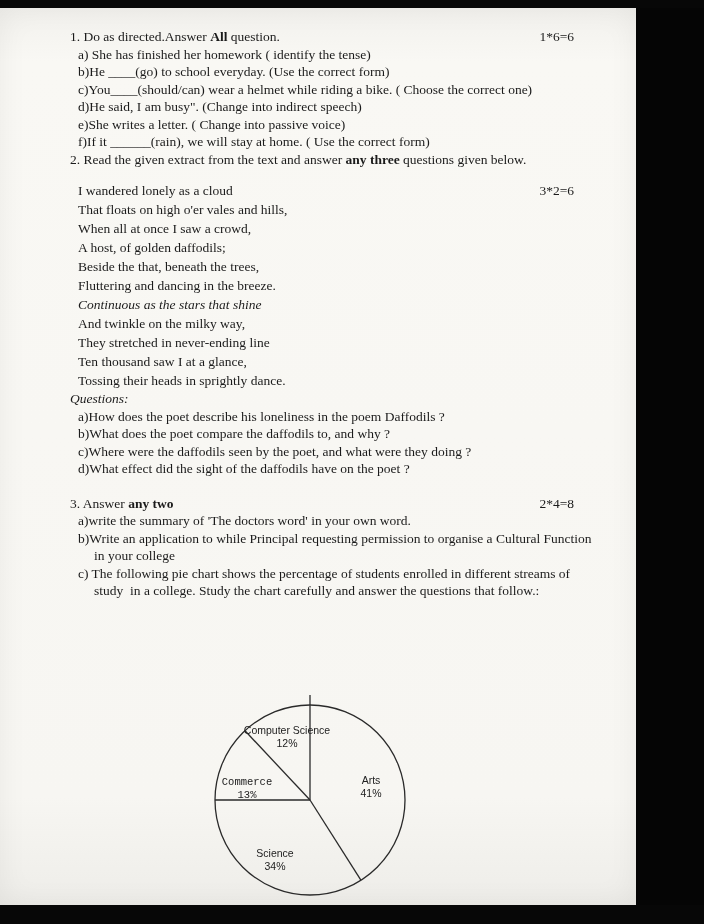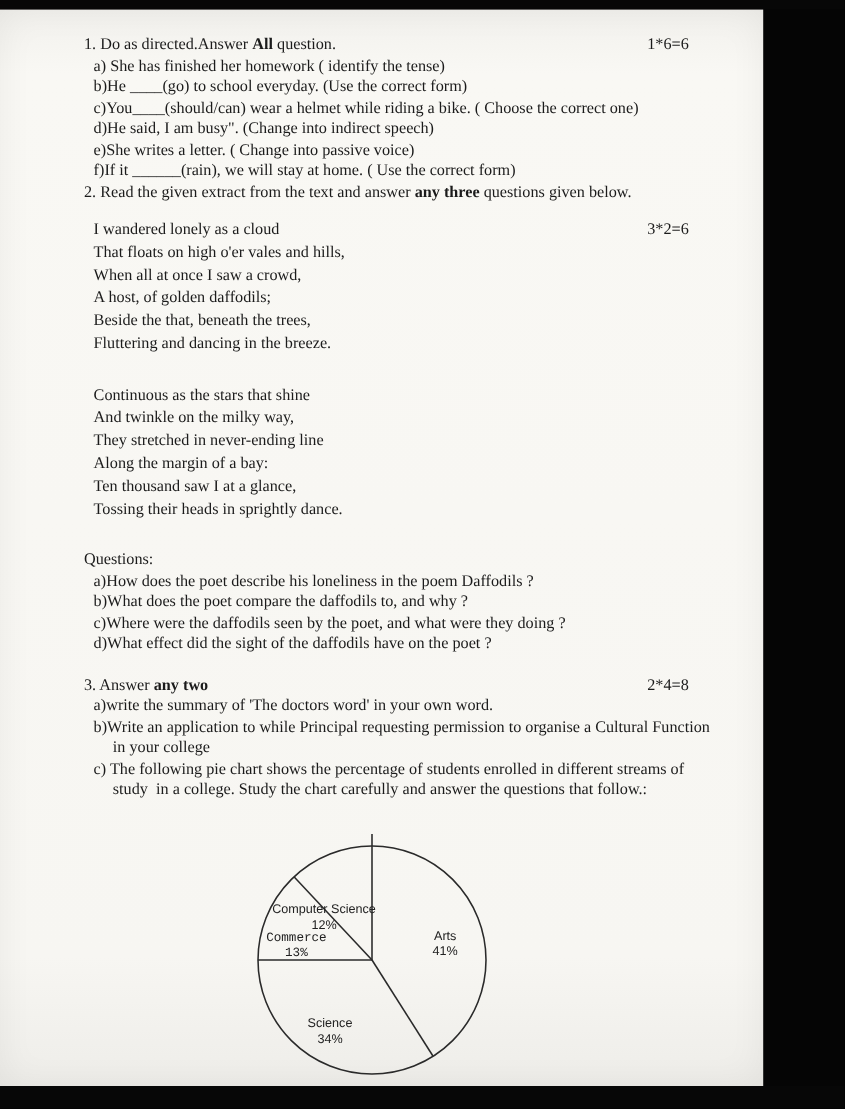--- a/index.html
+++ b/index.html
@@ -11,21 +11,21 @@
   .paper{position:absolute;top:8px;left:0;width:636px;height:897px;overflow:hidden;
          background:linear-gradient(180deg,#f2f1ed 0%,#f9f8f4 6%,#f7f6f2 88%,#eeede9 100%);
          box-shadow:inset 0 0 30px rgba(0,0,0,0.06);
          padding-top:20px;box-sizing:border-box;}
   .line{font-size:13.5px;line-height:17.5px;white-space:pre;}
   .poem{line-height:19px;}
   .flexrow{display:flex;justify-content:space-between;align-items:baseline;}
   .ml70{margin-left:70px;} .ml78{margin-left:78px;} .ml94{margin-left:94px;}
   .marks{margin-right:62px;font-size:13.5px;}
   b{font-weight:bold;}
-  .mt-q2{margin-top:0;} .mt-stanza{margin-top:13px;} .mt-gap{margin-top:24px;}
+  .mt-q2{margin-top:0;} .mt-stanza{margin-top:13px;} .mt-gap{margin-top:0;font-style:italic;}
   .mt-q3{margin-top:17px;}
   .chart{position:absolute;left:150px;top:642px;width:320px;height:255px;}
   .chart svg{position:absolute;left:0;top:0;}
   .plabel{position:absolute;transform:translate(-50%,0);text-align:center;
           font-family:"Liberation Sans",sans-serif;font-size:10.5px;line-height:12.5px;color:#222;}
 </style>
 </head>
 <body>
 
 <div class="screen">
@@ -52,21 +52,20 @@
     </div>
     <div class="line poem ml78">That floats on high o'er vales and hills,</div>
     <div class="line poem ml78">When all at once I saw a crowd,</div>
     <div class="line poem ml78">A host, of golden daffodils;</div>
     <div class="line poem ml78">Beside the that, beneath the trees,</div>
     <div class="line poem ml78">Fluttering and dancing in the breeze.</div>
 
     <div class="line poem ml78 mt-gap">Continuous as the stars that shine</div>
     <div class="line poem ml78">And twinkle on the milky way,</div>
     <div class="line poem ml78">They stretched in never-ending line</div>
-    <div class="line poem ml78">Along the margin of a bay:</div>
     <div class="line poem ml78">Ten thousand saw I at a glance,</div>
     <div class="line poem ml78">Tossing their heads in sprightly dance.</div>
 
     <div class="line ml70 mt-gap">Questions:</div>
     <div class="line ml78">a)How does the poet describe his loneliness in the poem Daffodils ?</div>
     <div class="line ml78">b)What does the poet compare the daffodils to, and why ?</div>
     <div class="line ml78">c)Where were the daffodils seen by the poet, and what were they doing ?</div>
     <div class="line ml78">d)What effect did the sight of the daffodils have on the poet ?</div>
 
     <div class="flexrow mt-q3">
@@ -80,21 +79,21 @@
     <div class="line ml94">study  in a college. Study the chart carefully and answer the questions that follow.:</div>
 
     <div class="chart">
       <svg width="320" height="255" viewBox="0 0 320 255">
           <circle cx="160" cy="150" r="95" fill="none" stroke="#2a2a2a" stroke-width="1.3"></circle>
           <line x1="160" y1="150" x2="160.0" y2="45.0" stroke="#2a2a2a" stroke-width="1.3"></line>
           <line x1="160" y1="150" x2="210.9" y2="230.2" stroke="#2a2a2a" stroke-width="1.3"></line>
           <line x1="160" y1="150" x2="65.0" y2="150.0" stroke="#2a2a2a" stroke-width="1.3"></line>
           <line x1="160" y1="150" x2="95.0" y2="80.7" stroke="#2a2a2a" stroke-width="1.3"></line>
         </svg>
-      <div class="plabel" style="left:120px;top:74px;margin-top:28px;">
+      <div class="plabel" style="left:137px;top:74px;">
         <div>Computer Science</div>
         <div>12%</div>
       </div>
       <div class="plabel" style="left:97px;top:126px;font-family:Liberation Mono, monospace;">
         <div>Commerce</div>
         <div>13%</div>
       </div>
       <div class="plabel" style="left:221px;top:124px;">
         <div>Arts</div>
         <div>41%</div>

